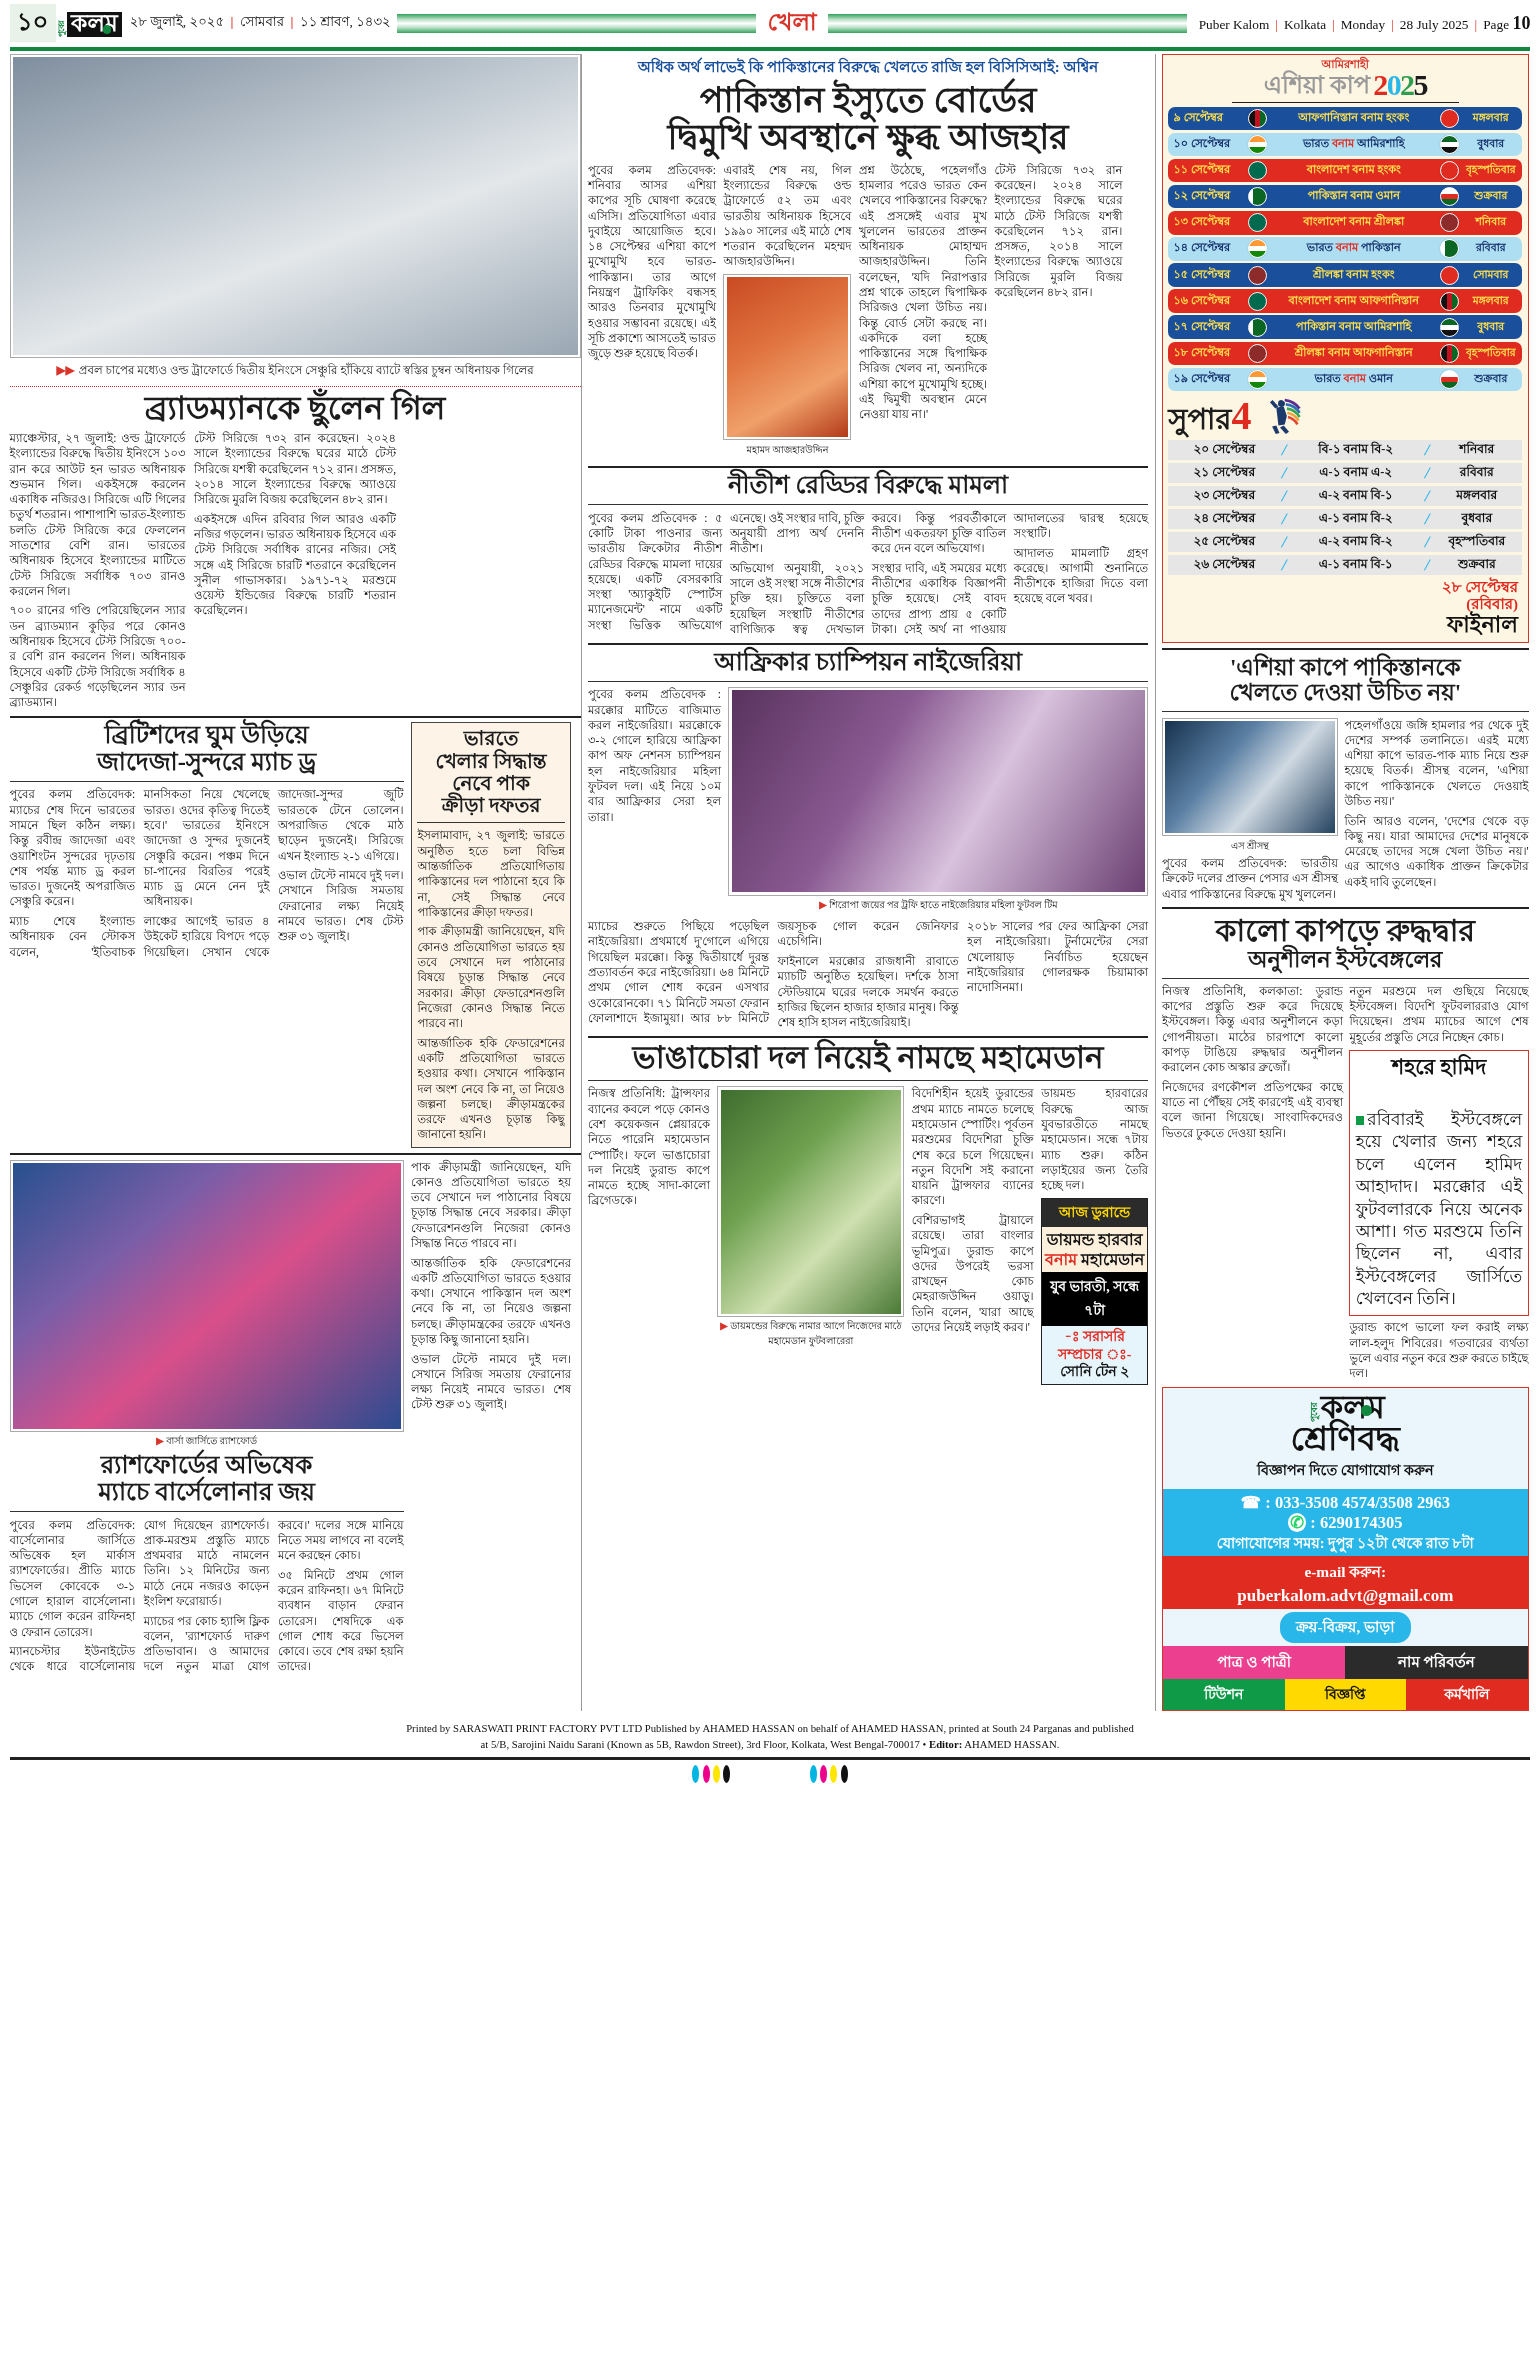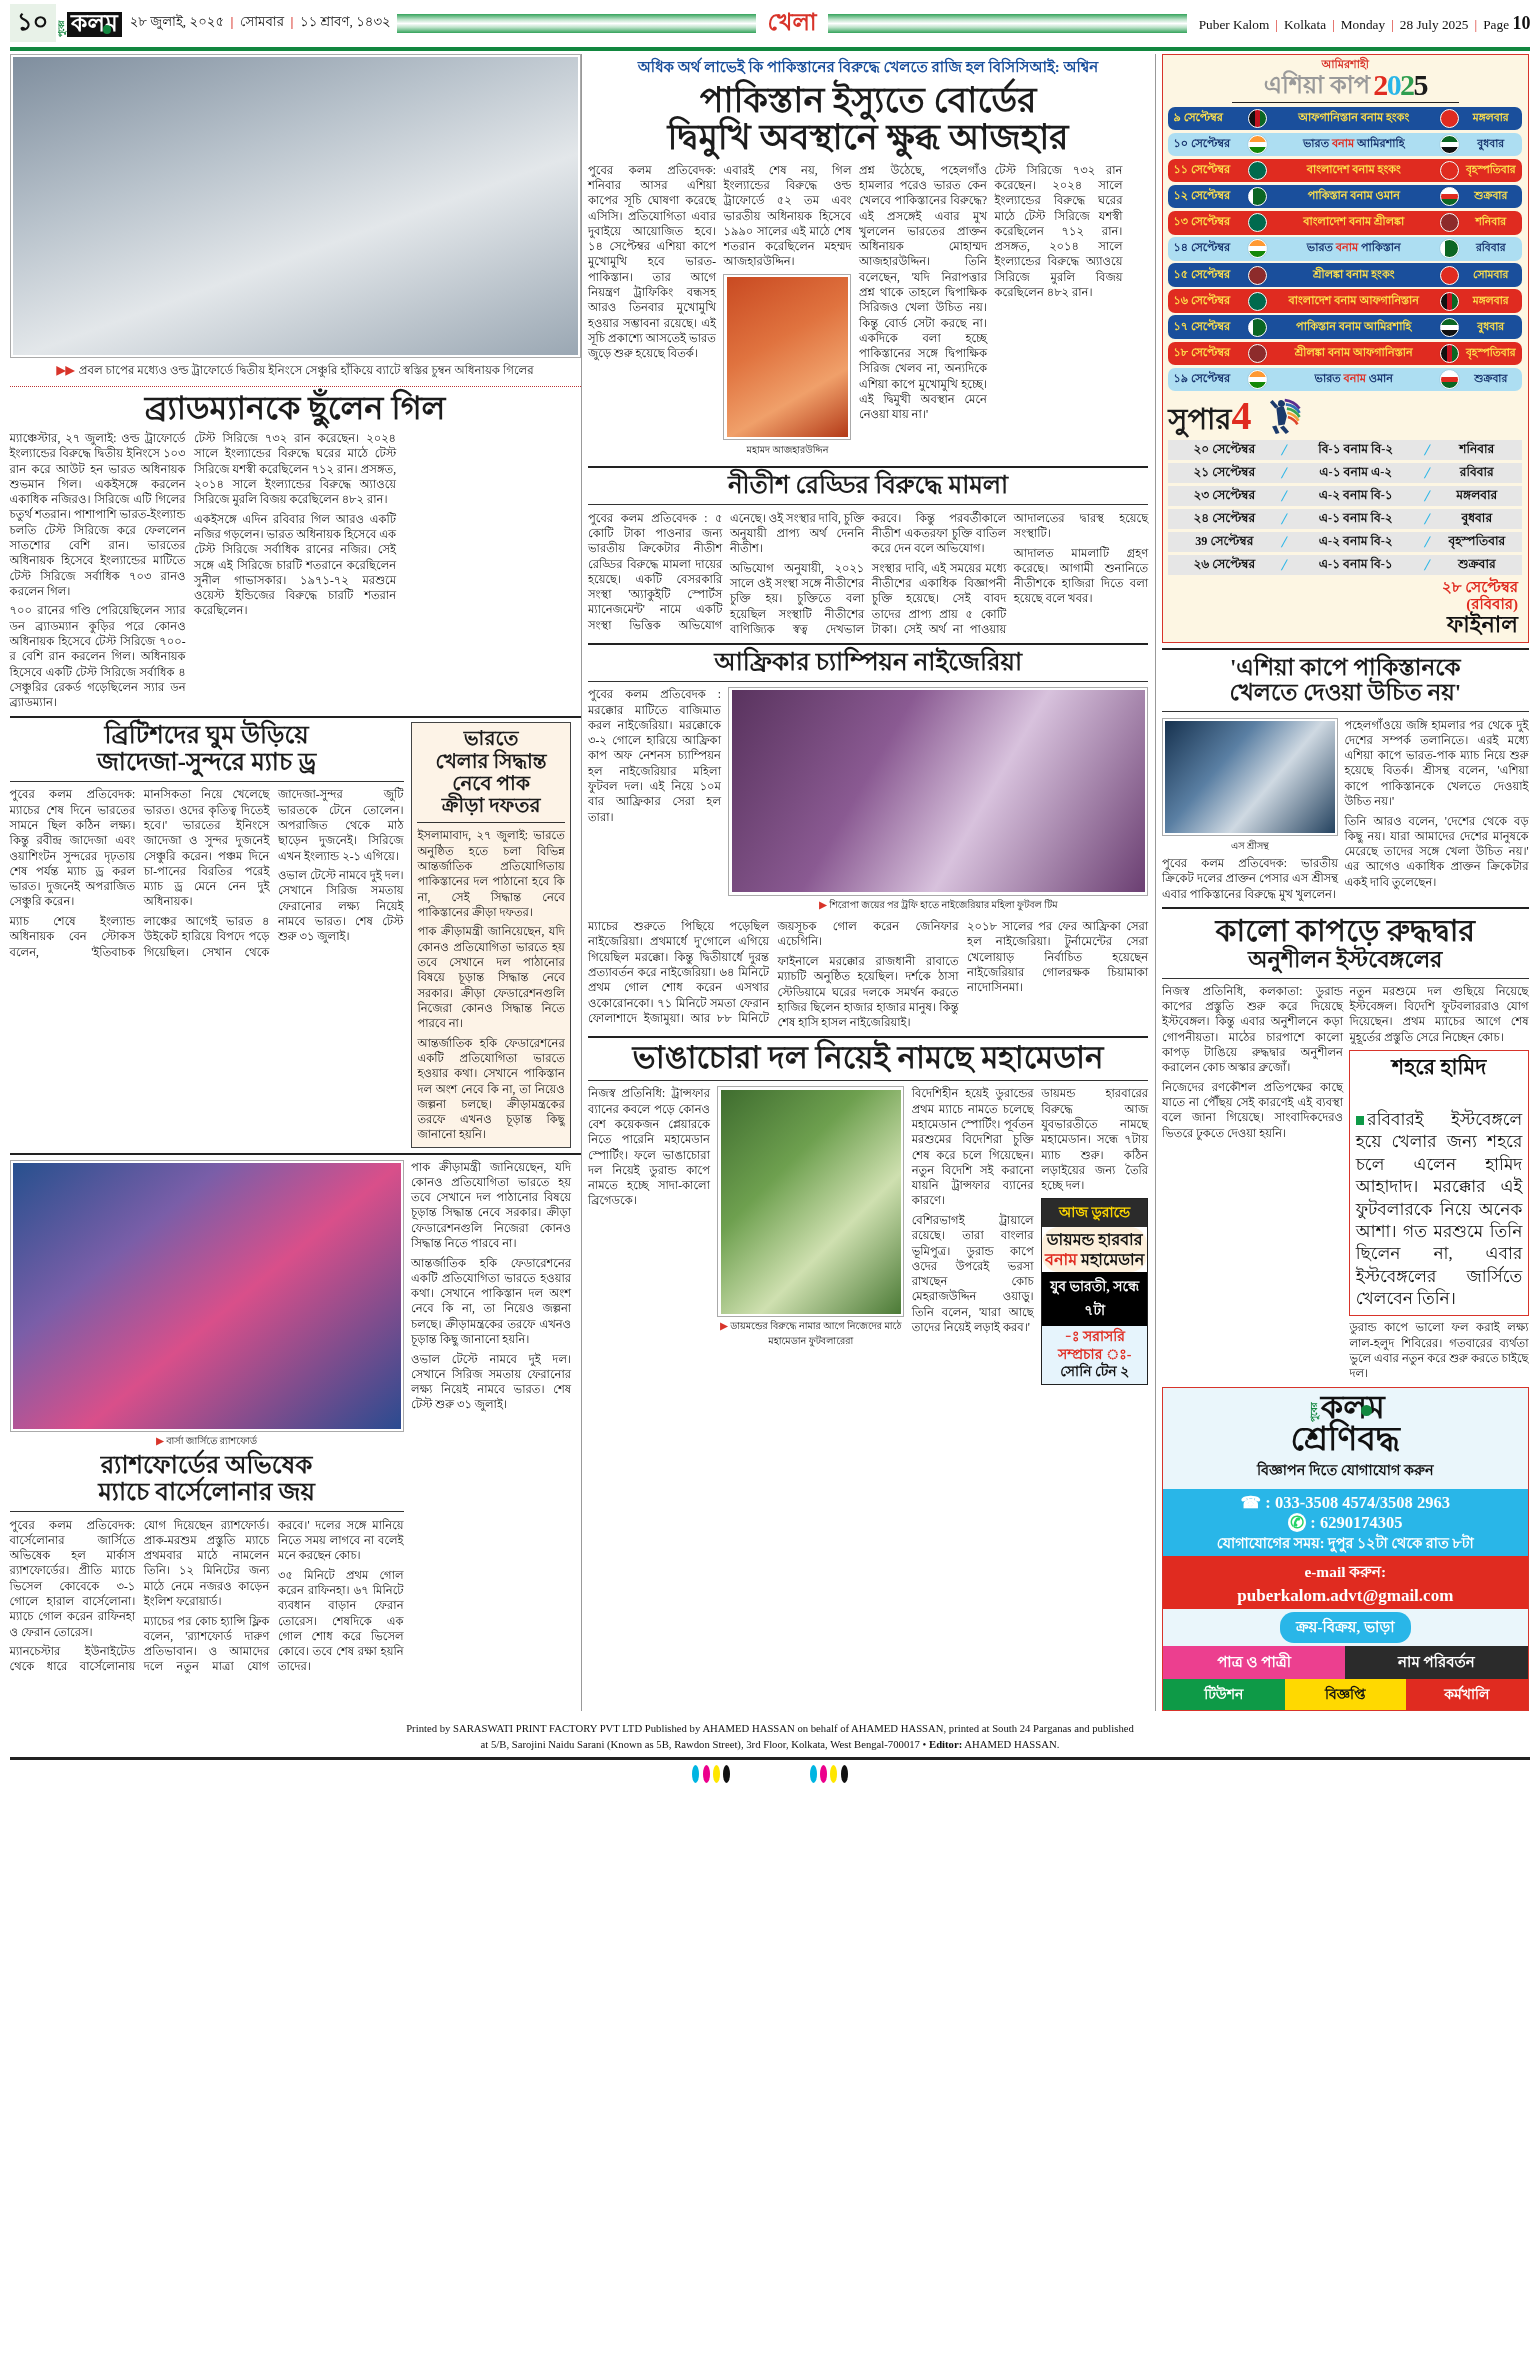--- a/index.html
+++ b/index.html
@@ -144,21 +144,21 @@
 
   
   .hamidbox{ border:1.6px solid #d8342a; padding:4.3px 5.3px; margin-top:5.3px; }
   .hamid-t{ font-size:21px;font-weight:bold;text-align:center;line-height:1.1; }
   .hamid-li{ font-size:17px;line-height:1.32;text-align:justify;padding-top:2.1px;margin-top:28px; }
   .hamid-li .sq{ display:inline-block;width:8.5px;height:8.5px;background:#0e9a47;margin-right:3.2px; }
 
   
   .durbox{ border:1.1px solid #222; margin-top:4.3px; }
   .dur-h{ background:#2b2b2b;color:#ffd900;font-size:14px;font-weight:bold;text-align:center;padding:2.1px 0; }
-  .dur-t{ background:#fdf0dc;text-align:center;font-size:16px;font-weight:bold;padding:3.2px 0;line-height:1.22;border-radius:17px; }
+  .dur-t{ background:#fdf0dc;text-align:center;font-size:16px;font-weight:bold;padding:3.2px 0;line-height:1.22; }
   .dur-t .vs{ color:#e02b20; }
   .dur-v{ background:#000000;color:#fff;font-size:14px;font-weight:bold;text-align:center;padding:2.7px 0; }
   .dur-l{ background:#e6f4fc;text-align:center;font-size:14px;font-weight:bold;padding:2.7px 0;line-height:1.25; }
   .dur-l .hi{ color:#e02b20; }
 
   
   .sidebox{ border:1.1px solid #444; background:#fdf3e7; padding:4.3px 5.3px; }
 
   
   .footer{ text-align:center;font-size:10.7px;line-height:1.5;padding-top:8.5px; }
@@ -525,21 +525,21 @@
                 <div class="sw">মঙ্গলবার</div>
               </div>
               <div class="srow">
                 <div class="sd">২৪ সেপ্টেম্বর</div>
                 <span class="sslash">/</span>
                 <div class="sm">এ-১ বনাম বি-২</div>
                 <span class="sslash">/</span>
                 <div class="sw">বুধবার</div>
               </div>
               <div class="srow">
-                <div class="sd">39 সেপ্টেম্বর</div>
+                <div class="sd">২৫ সেপ্টেম্বর</div>
                 <span class="sslash">/</span>
                 <div class="sm">এ-২ বনাম বি-২</div>
                 <span class="sslash">/</span>
                 <div class="sw">বৃহস্পতিবার</div>
               </div>
               <div class="srow">
                 <div class="sd">২৬ সেপ্টেম্বর</div>
                 <span class="sslash">/</span>
                 <div class="sm">এ-১ বনাম বি-১</div>
                 <span class="sslash">/</span>

